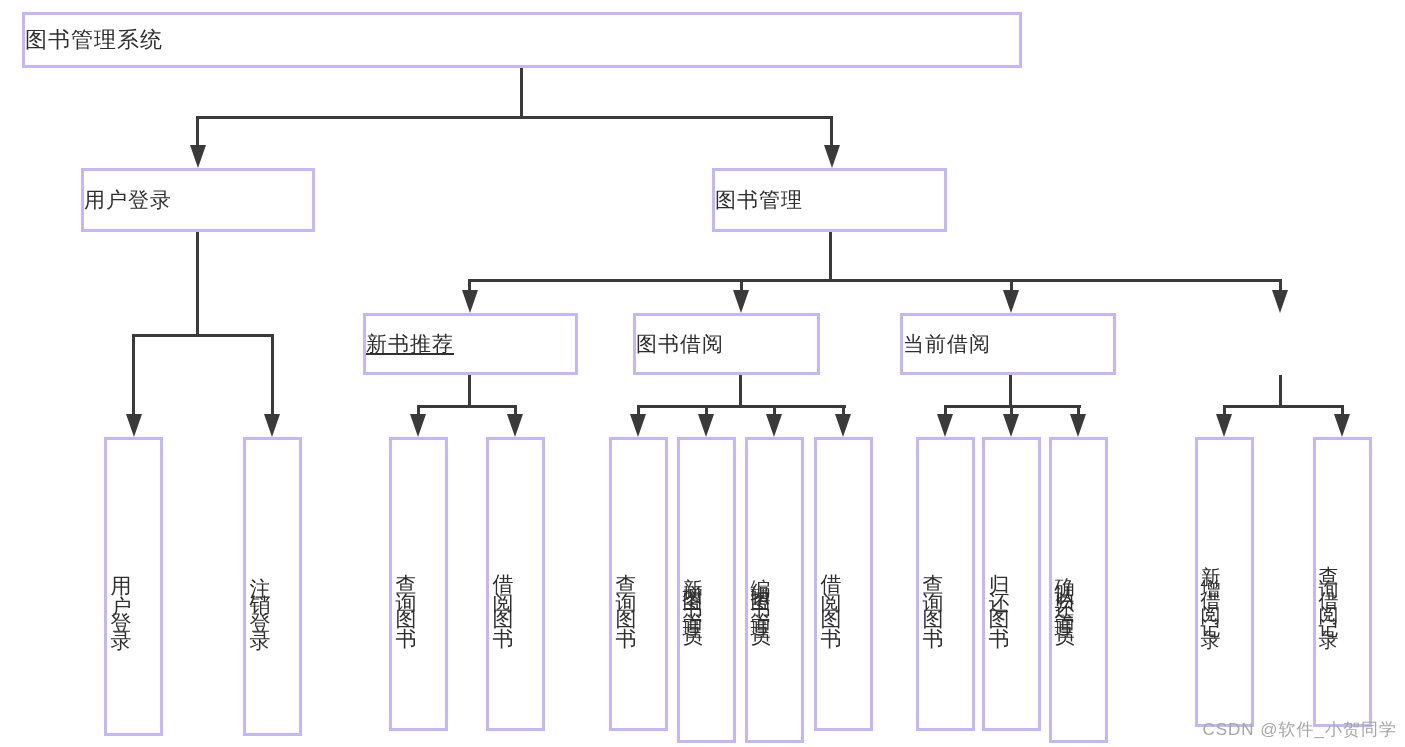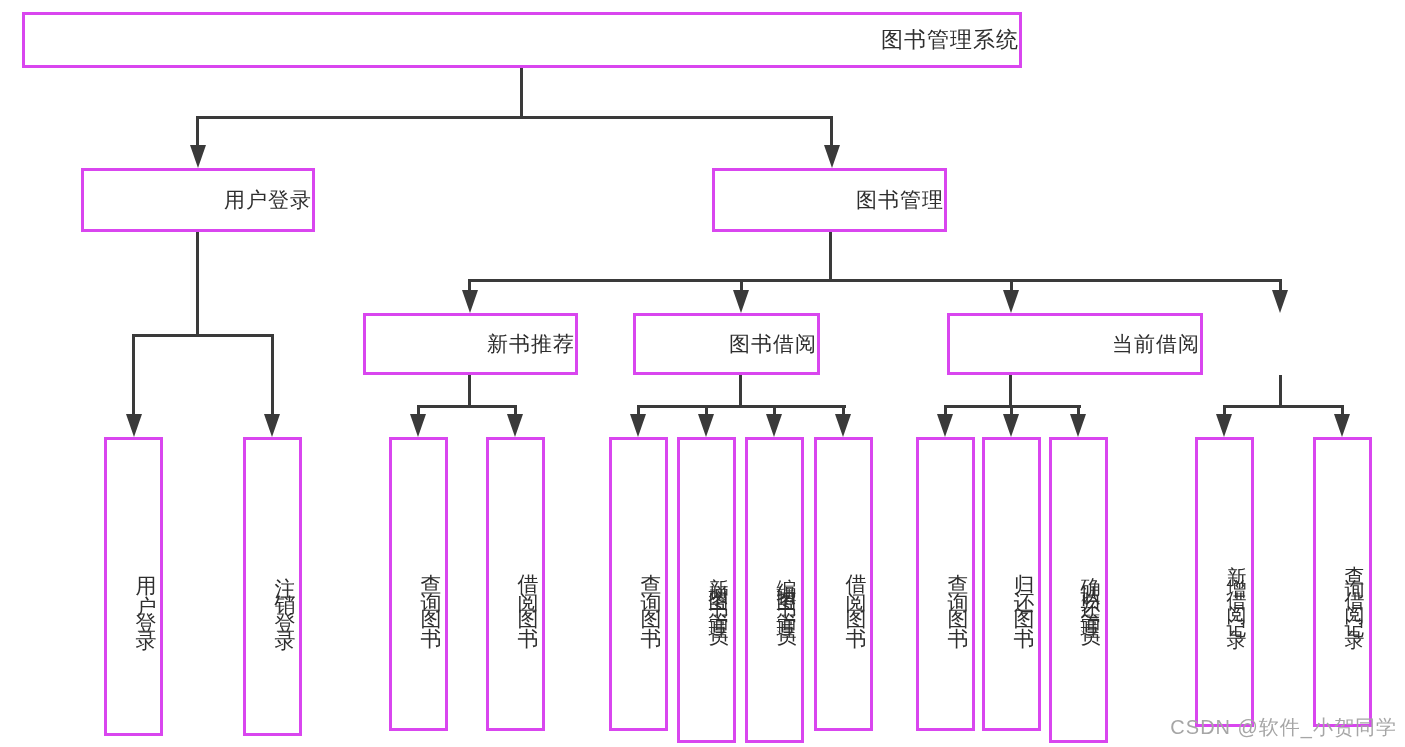--- a/index.html
+++ b/index.html
@@ -6,22 +6,22 @@
   body {
     width:1405px; height:747px; position:relative; overflow:hidden;
     background:#ffffff;
     font-family:"Liberation Sans", sans-serif;
     color:#303030;
   }
   .stage { position:absolute; left:0; top:0; width:1405px; height:747px; }
 
   .box {
     position:absolute; box-sizing:border-box;
-    border:3px solid #d946ef; background:#ffffff;
-    display:flex; align-items:center; justify-content:flex-end;
+    border:3px solid #c4b5fd; background:#ffffff;
+    display:flex; align-items:center; justify-content:flex-start;
   }
   .hl  { font-size:21px; letter-spacing:1px; color:#2e2e2e; }
   .hl-title { font-size:22px; letter-spacing:1px; color:#2e2e2e; }
 
   .vlabel {
     writing-mode:vertical-rl; text-orientation:mixed;
     white-space:nowrap; color:#2e2e2e;
   }
   .ls4 { font-size:21px; letter-spacing:18px; padding-top:18px; }
   .ls6 { font-size:20px; letter-spacing:13px; padding-top:13px; }
@@ -30,21 +30,21 @@
   .line { position:absolute; background:#3a3a3a; }
   .arrow {
     position:absolute; width:0; height:0;
     border-left:8px solid transparent;
     border-right:8px solid transparent;
     border-top:23px solid #3a3a3a;
   }
 
   .watermark {
     position:absolute; right:8px; bottom:6px; z-index:5;
-    font-size:20px; color:#a6a6a6; letter-spacing:1px;text-align:center;
+    font-size:17px; color:#a6a6a6; letter-spacing:1px;text-align:center;
   }
 </style>
 </head>
 <body>
 
 <div class="stage">
 
   <div class="box" style="left:22px; top:12px; width:1000px; height:56px;">
     <span class="hl-title">图书管理系统</span>
   </div>
@@ -74,27 +74,27 @@
   <div class="line" style="left:468px;  top:279px; width:814px; height:3px;"></div>
   <div class="line" style="left:468px;  top:279px; width:3px;   height:13px;"></div>
   <div class="arrow" style="left:462px;  top:290px;"></div>
   <div class="line" style="left:740px;  top:279px; width:3px;   height:13px;"></div>
   <div class="arrow" style="left:733px;  top:290px;"></div>
   <div class="line" style="left:1010px; top:279px; width:3px;   height:13px;"></div>
   <div class="arrow" style="left:1003px; top:290px;"></div>
   <div class="line" style="left:1279px; top:279px; width:3px;   height:13px;"></div>
   <div class="arrow" style="left:1272px; top:290px;"></div>
 
-  <div class="box" style="left:363px; top:313px; width:215px; height:62px;">
+  <div class="box" style="left:363px; top:313px; width:215px; height:62px;text-decoration:underline;">
     <span class="hl">新书推荐</span>
   </div>
   <div class="box" style="left:633px; top:313px; width:187px; height:62px;">
     <span class="hl">图书借阅</span>
   </div>
-  <div class="box" style="left:947px; top:313px; width:256px; height:62px;">
+  <div class="box" style="left:900px; top:313px; width:216px; height:62px;">
     <span class="hl">当前借阅</span>
   </div>
 
   <div class="line" style="left:468px; top:375px; width:3px;   height:33px;"></div>
   <div class="line" style="left:417px; top:405px; width:100px; height:3px;"></div>
   <div class="line" style="left:417px; top:405px; width:3px;   height:10px;"></div>
   <div class="arrow" style="left:410px; top:414px;"></div>
   <div class="line" style="left:514px; top:405px; width:3px;   height:10px;"></div>
   <div class="arrow" style="left:507px; top:414px;"></div>
 

